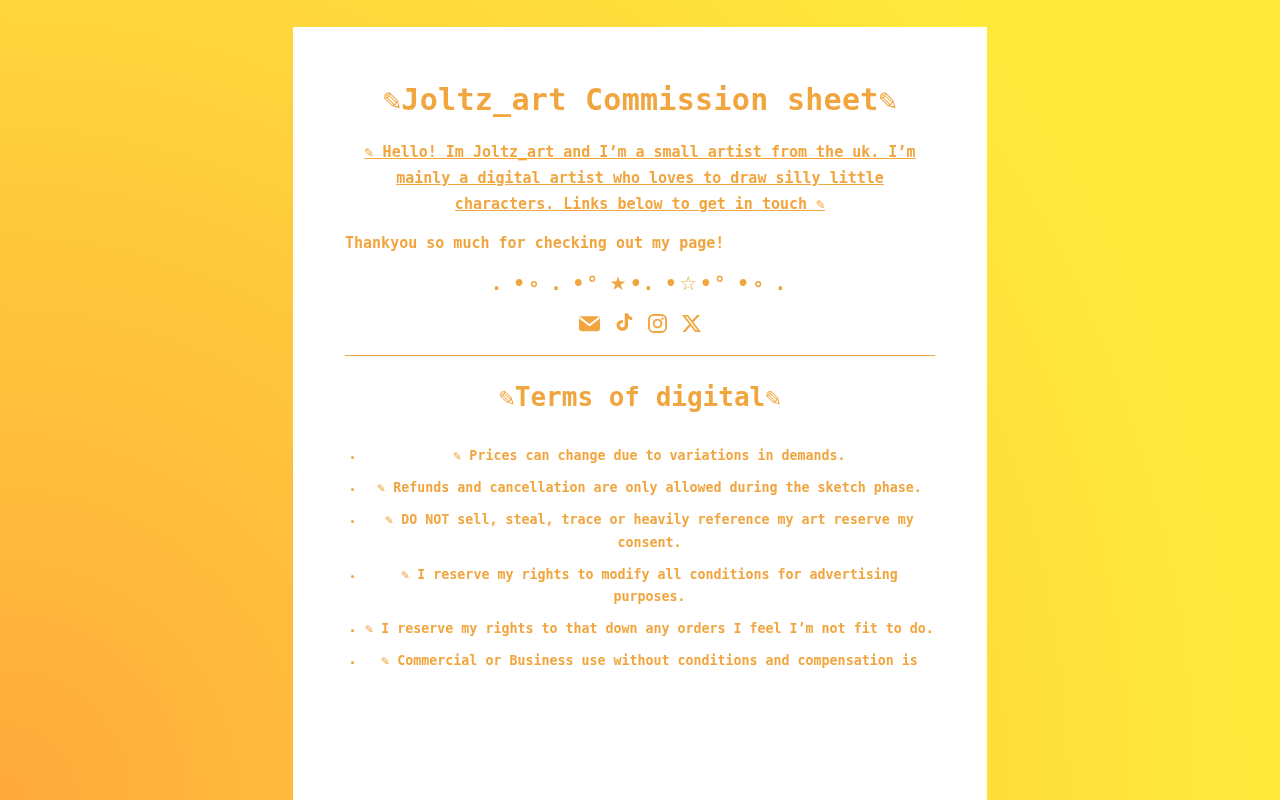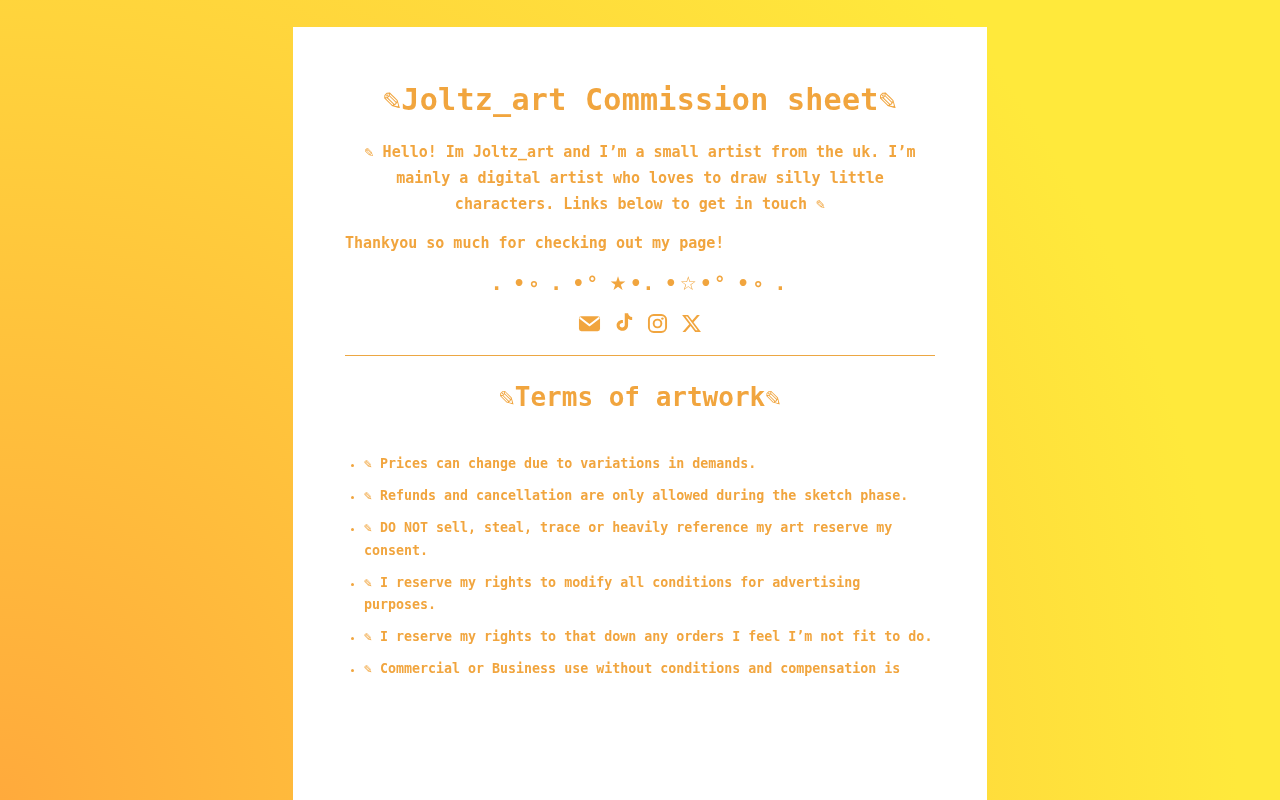--- a/index.html
+++ b/index.html
@@ -23,20 +23,21 @@
     text-align: center;
     letter-spacing: 0.3px;
     white-space: nowrap;
   }
   .intro {
     margin-top: 21px;
     font-size: 15px;
     font-weight: 700;
     line-height: 26px;
     text-align: center;
+    text-decoration: underline;
   }
   .thanks {
     margin-top: 13px;
     font-size: 15px;
     font-weight: 700;
     line-height: 26px;
     text-align: left;
   }
   .star-line {
     margin-top: 14px;
@@ -72,23 +73,24 @@
   .terms-intro {
     margin-top: 39px;
     font-size: 13.3px;
     font-weight: 700;
     line-height: 22.5px;
     text-align: center;
   }
   .terms-intro span { display: block; }
   .terms-intro .wrapline { display: inline; }
   .terms-list {
-    margin-top: 40px;
+    margin-top: 32px;
     padding-left: 19px;
     list-style: disc outside;
+    text-align: center;
   }
   .terms-list li {
     font-size: 13.3px;
     font-weight: 700;
     line-height: 22.5px;
     margin-bottom: 9.5px;
   }
   .terms-list li::marker { color: #f1a53e; font-size: 11px; }
 </style>
 </head>
@@ -133,21 +135,21 @@
       <span style="display:inline-flex;">
         <svg width="21" height="21" viewBox="0 0 24 24">
           <path fill="currentColor" d="M18.244 2.25h3.308l-7.227 8.26 8.502 11.24h-6.657l-5.214-6.817L4.99 21.75H1.68l7.73-8.835L1.254 2.25h6.826l4.713 6.231L18.244 2.25zm-1.161 17.52h1.833L7.084 4.126H5.117l11.966 15.644z"></path>
         </svg>
       </span>
     </span>
   </div>
 
   <hr class="divider">
 
-  <h2 class="section-title">✎Terms of artwork✎</h2>
+  <h2 class="section-title">✎Terms of digital✎</h2>
 
 
   <ul class="terms-list">
     <li>✎ Prices can change due to variations in demands.</li>
     <li>✎ Refunds and cancellation are only allowed during the sketch phase.</li>
     <li>✎ DO NOT sell, steal, trace or heavily reference my art reserve my consent.</li>
     <li>✎ I reserve my rights to modify all conditions for advertising purposes.</li>
     <li>✎ I reserve my rights to that down any orders I feel I’m not fit to do.</li>
     <li>✎ Commercial or Business use without conditions and compensation is</li>
   </ul>

